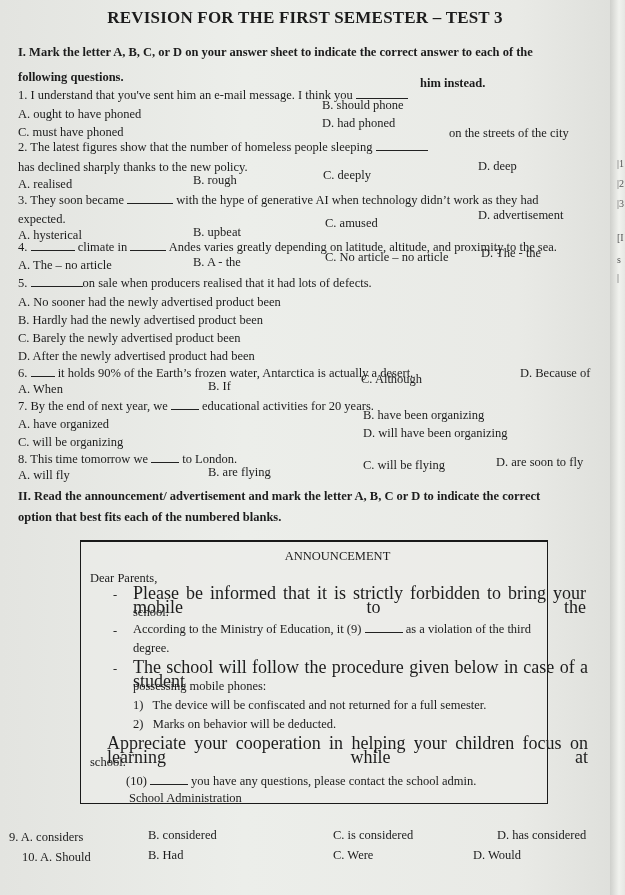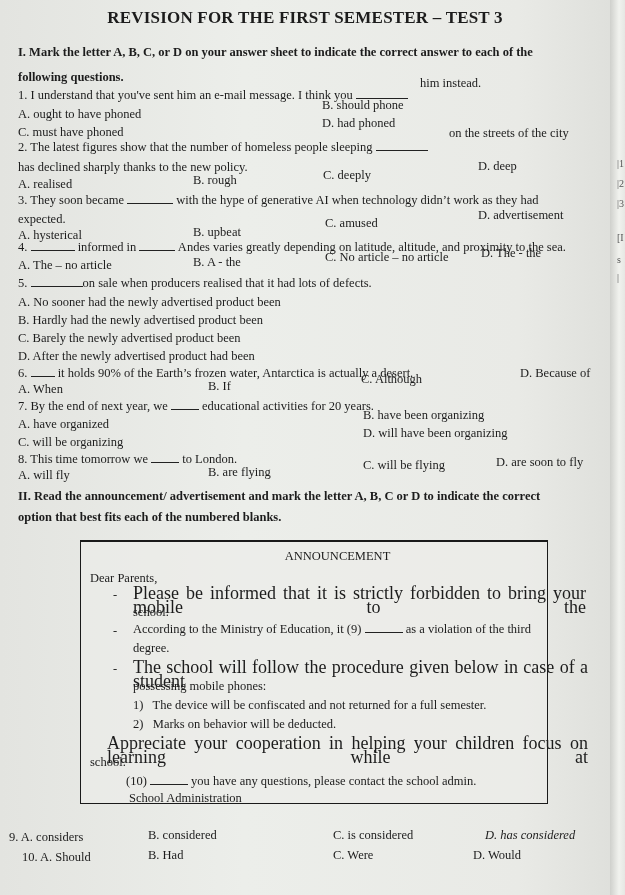--- a/index.html
+++ b/index.html
@@ -99,21 +99,21 @@
 
 <div class="title">REVISION FOR THE FIRST SEMESTER – TEST 3</div>
 
 <div class="abs section" style="left:18px; top:45px;">I. Mark the letter A, B, C, or D on your answer sheet to indicate the correct answer to each of the</div>
 <div class="abs section" style="left:18px; top:70px;">following questions.</div>
 
 <div class="abs" style="left:18px; top:88px;">
   <span>1. I understand that you've sent him an e-mail message. I think you</span>
   <span class="blank" style="width:52px"></span>
 </div>
-<div class="abs" style="left:420px; top:76px;">him instead.</div>
+<div class="abs" style="left:420px; top:76px;font-weight:bold;">him instead.</div>
 <div class="abs" style="left:18px; top:107px;">A. ought to have phoned</div>
 <div class="abs" style="left:322px; top:98px;">B. should phone</div>
 <div class="abs" style="left:18px; top:125px;">C. must have phoned</div>
 <div class="abs" style="left:322px; top:116px;">D. had phoned</div>
 
 <div class="abs" style="left:18px; top:140px;">
   <span>2. The latest figures show that the number of homeless people sleeping</span>
   <span class="blank" style="width:52px"></span>
 </div>
 <div class="abs" style="left:449px; top:126px;">on the streets of the city</div>
@@ -130,21 +130,21 @@
 </div>
 <div class="abs" style="left:18px; top:212px;">expected.</div>
 <div class="abs" style="left:18px; top:228px;">A. hysterical</div>
 <div class="abs" style="left:193px; top:225px;">B. upbeat</div>
 <div class="abs" style="left:325px; top:216px;">C. amused</div>
 <div class="abs" style="left:478px; top:208px;">D. advertisement</div>
 
 <div class="abs" style="left:18px; top:240px;">
   <span>4.</span>
   <span class="blank" style="width:44px"></span>
-  <span>informed in</span>
+  <span>climate in</span>
   <span class="blank" style="width:36px"></span>
   <span>Andes varies greatly depending on latitude, altitude, and proximity to the sea.</span>
 </div>
 <div class="abs" style="left:18px; top:258px;">A. The – no article</div>
 <div class="abs" style="left:193px; top:255px;">B. A - the</div>
 <div class="abs" style="left:325px; top:250px;">C. No article – no article</div>
 <div class="abs" style="left:481px; top:246px;">D. The - the</div>
 
 <div class="abs" style="left:18px; top:276px;">
   <span>5.</span>
@@ -218,18 +218,18 @@
     <span>(10)</span>
     <span class="blank" style="width:38px"></span>
     <span>you have any questions, please contact the school admin.</span>
   </div>
   <div class="ann-text" style="left:48px; top:249px;">School Administration</div>
 </div>
 
 <div class="abs" style="left:9px; top:830px;">9. A. considers</div>
 <div class="abs" style="left:148px; top:828px;">B. considered</div>
 <div class="abs" style="left:333px; top:828px;">C. is considered</div>
-<div class="abs" style="left:485px; top:828px;font-style:italic;">D. has considered</div>
+<div class="abs" style="left:497px; top:828px;">D. has considered</div>
 
 <div class="abs" style="left:22px; top:850px;">10. A. Should</div>
 <div class="abs" style="left:148px; top:848px;">B. Had</div>
 <div class="abs" style="left:333px; top:848px;">C. Were</div>
 <div class="abs" style="left:473px; top:848px;">D. Would</div>
 
 </body></html>

